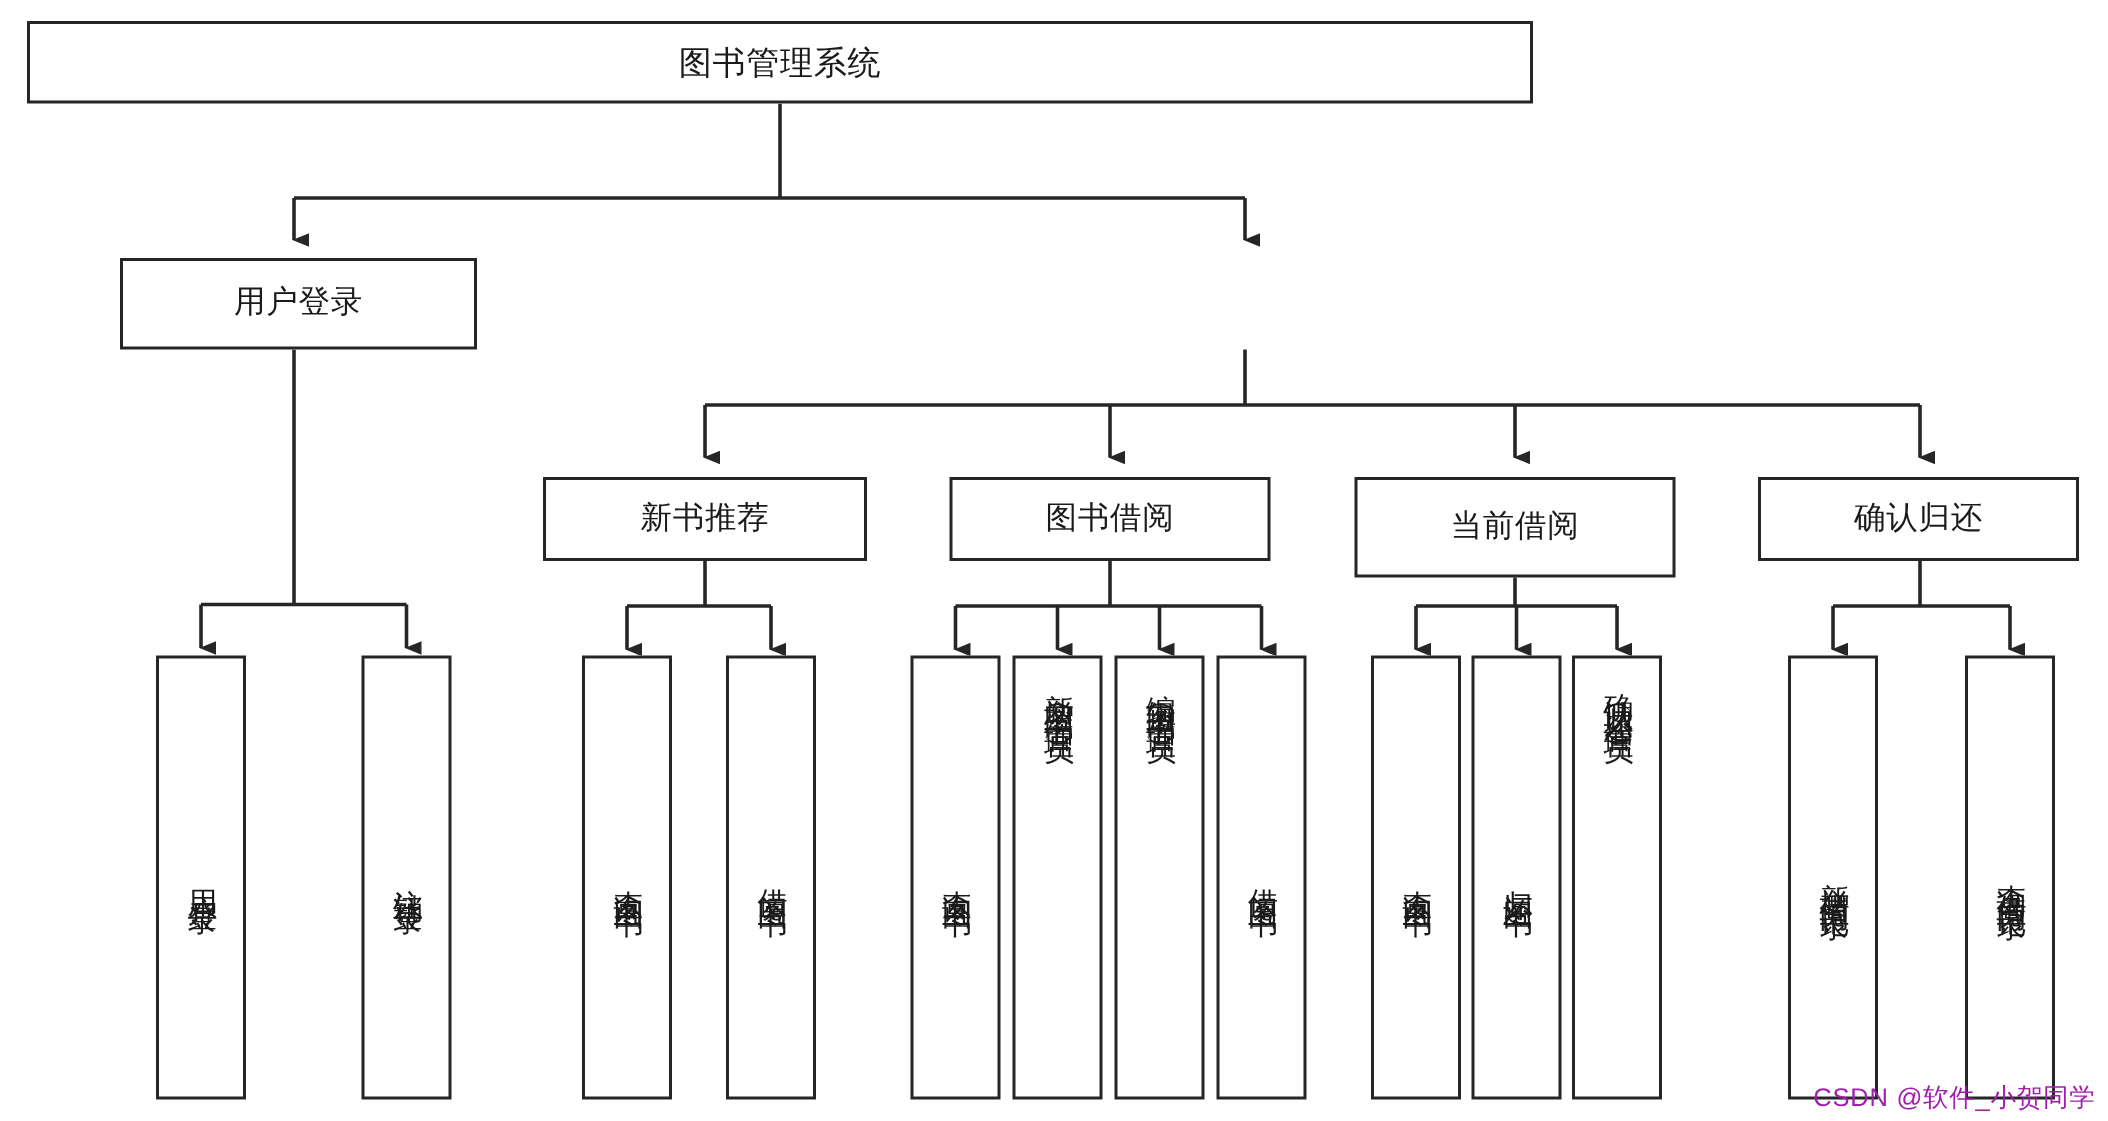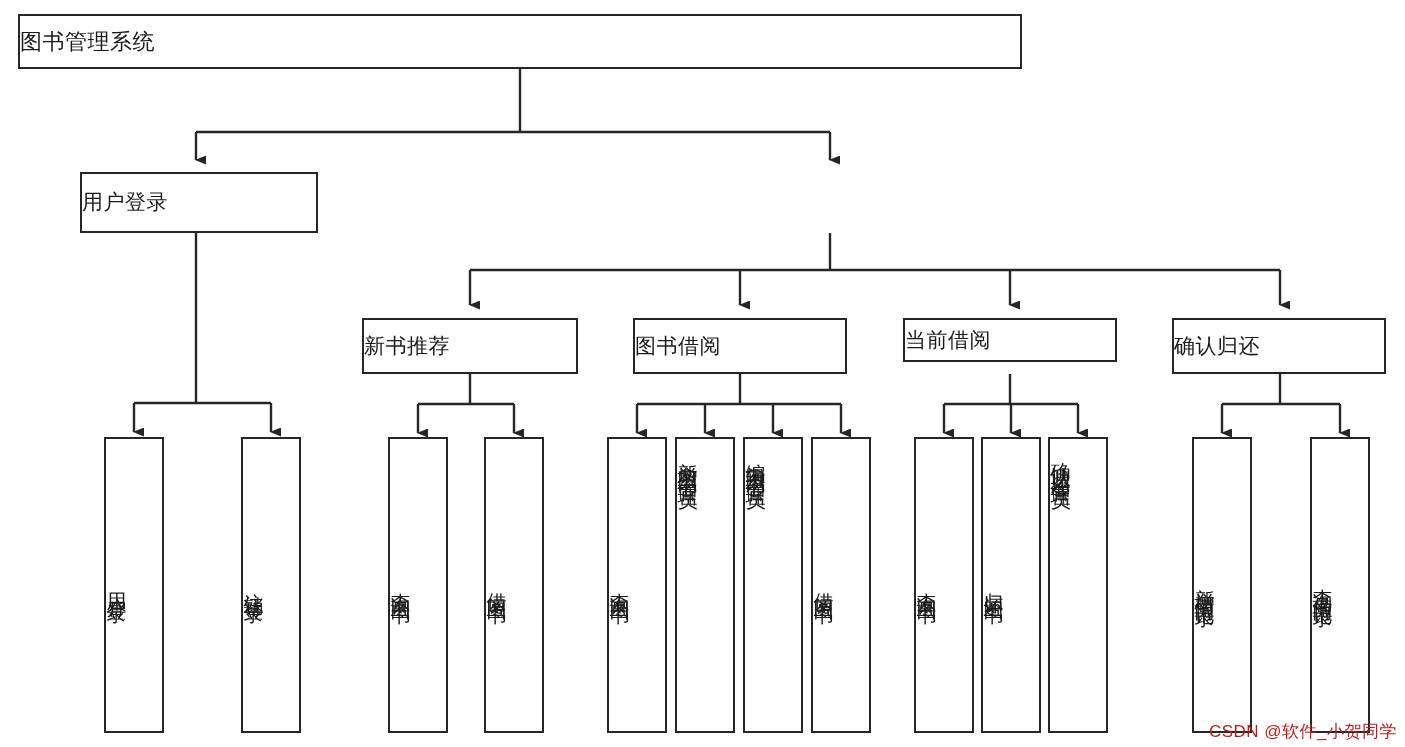--- a/index.html
+++ b/index.html
@@ -10,21 +10,21 @@
   #canvas{position:absolute;left:0;top:0;width:1405px;height:747px;}
   svg.edges{position:absolute;left:0;top:0;width:1405px;height:747px;pointer-events:none;}
 
   .node{
     position:absolute;
     box-sizing:border-box;
     border:2px solid #262626;
     background:#ffffff;
     display:flex;
     align-items:center;
-    justify-content:flex-start;
+    justify-content:center;
     color:#1a1a1a;
   }
   .node .lbl{
     display:block;
     text-align:center;
     line-height:1.18;
     letter-spacing:0.5px;
   }
   
   .node.h .lbl{
@@ -46,21 +46,21 @@
     max-height:282px;
   }
   .node.v.tall .lbl{max-height:286px;}
   .node.v.mid{align-items:center;padding-top:0;}
 
   .watermark{
     position:absolute;
     right:8px;
     bottom:4px;
     font-size:17px;
-    color:#b91c1c;
+    color:#a21caf;
     white-space:nowrap;
     letter-spacing:0.5px;
   }
 </style>
 </head>
 <body>
 
 <div id="canvas">
 
   <svg class="edges" viewBox="0 0 1405 747" xmlns="http://www.w3.org/2000/svg">
@@ -120,21 +120,21 @@
   <div class="node h" style="left:80px;top:172px;width:238px;height:61px;">
     <span class="lbl">用户登录</span>
   </div>
 
   <div class="node h" style="left:362px;top:318px;width:216px;height:56px;">
     <span class="lbl">新书推荐</span>
   </div>
   <div class="node h" style="left:633px;top:318px;width:214px;height:56px;">
     <span class="lbl">图书借阅</span>
   </div>
-  <div class="node h" style="left:903px;top:318px;width:214px;height:44px;">
+  <div class="node h" style="left:903px;top:318px;width:214px;height:67px;">
     <span class="lbl">当前借阅</span>
   </div>
   <div class="node h" style="left:1172px;top:318px;width:214px;height:56px;">
     <span class="lbl">确认归还</span>
   </div>
 
   <div class="node v mid" style="left:104px;top:437px;width:60px;height:296px;">
     <span class="lbl">用户登录</span>
   </div>
   <div class="node v mid" style="left:241px;top:437px;width:60px;height:296px;">

